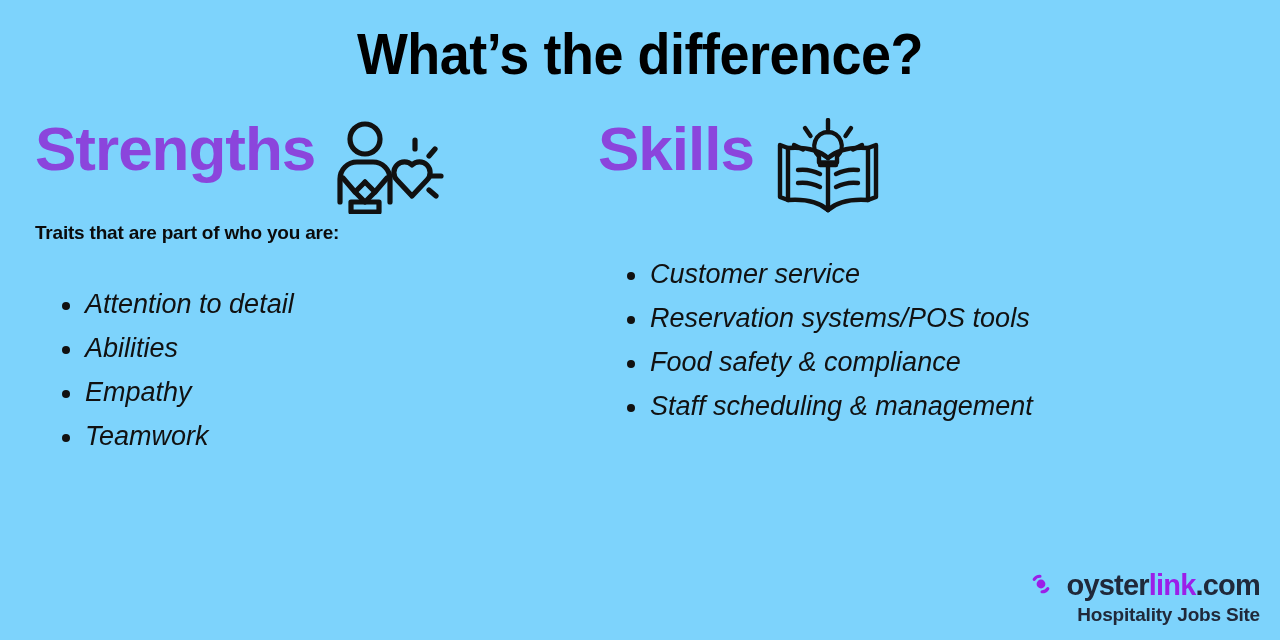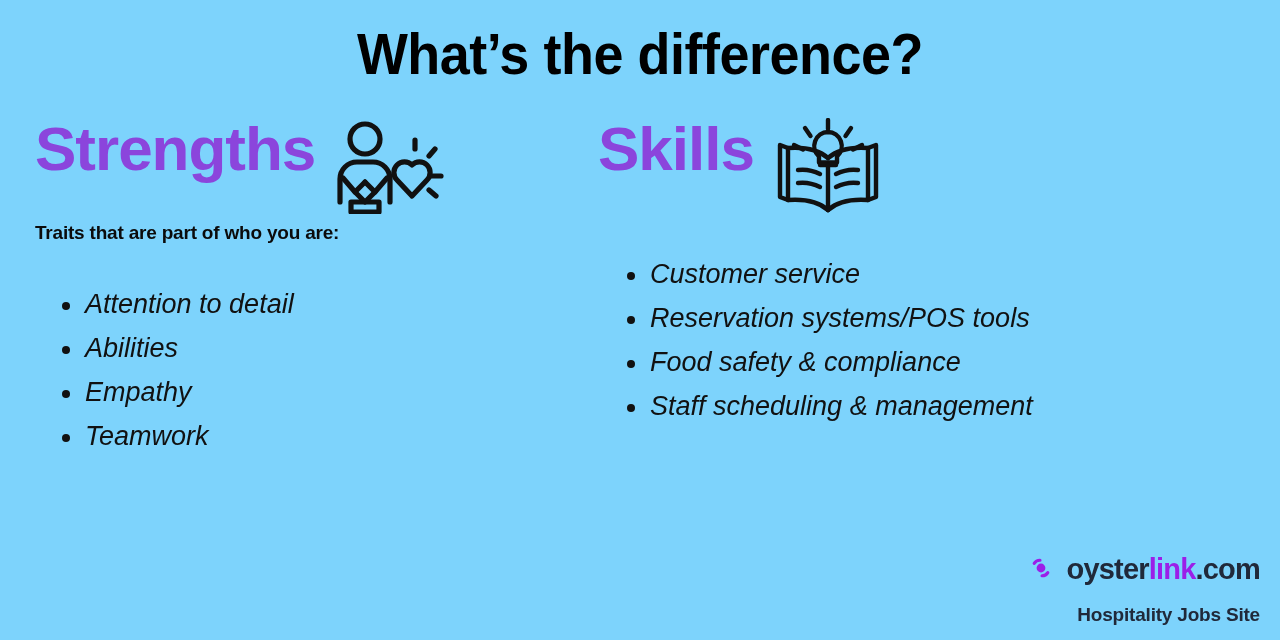--- a/index.html
+++ b/index.html
@@ -129,21 +129,21 @@
     line-height: 1;
     color: #20293A;
     white-space: nowrap;
   }
   .logo-word .lk { color: #9B1FE8; }
   .logo-tag {
     font-family: "Liberation Sans", sans-serif;
     font-weight: bold;
     font-size: 19px;
     color: #20293A;
-    margin-top: 20px;
+    margin-top: 4px;
     letter-spacing: -0.2px;
     white-space: nowrap;
   }
 </style>
 </head>
 <body>
 
 <div id="slide">
 
   <div class="title">What’s the difference?</div>

